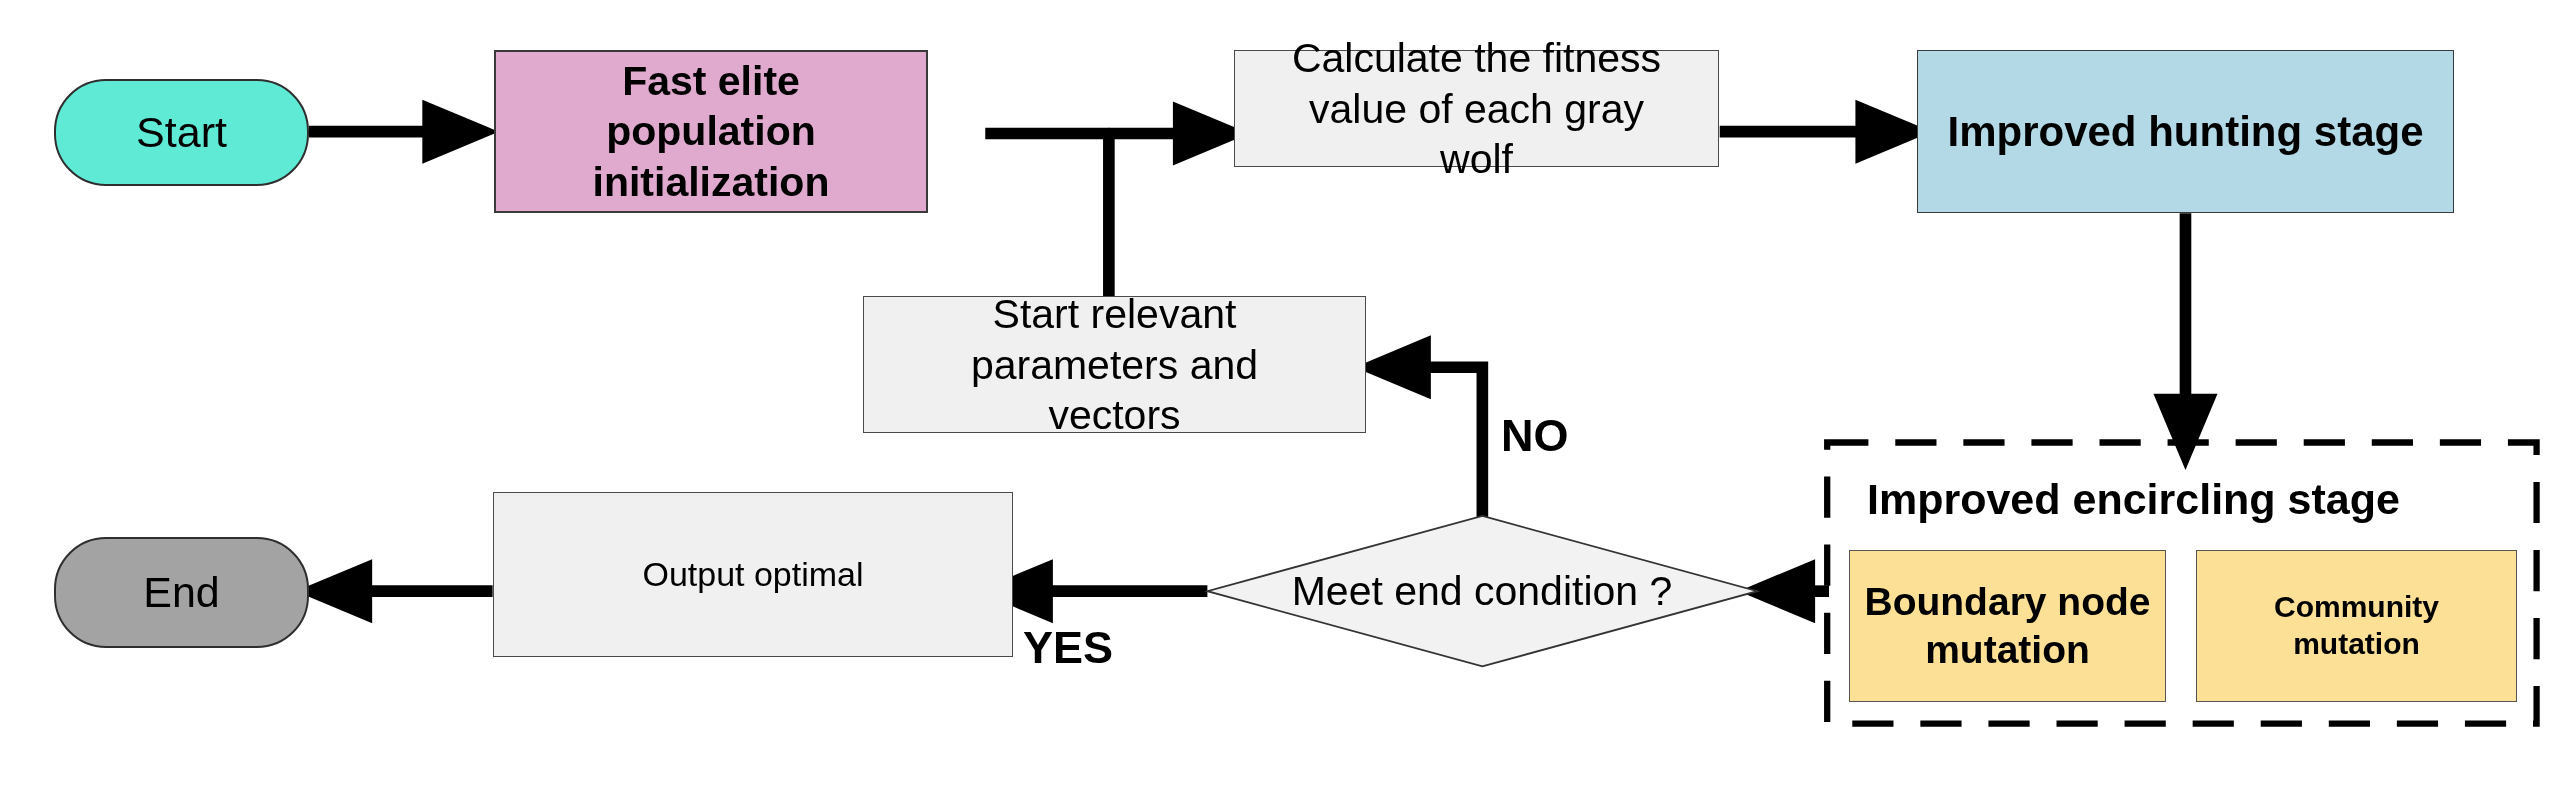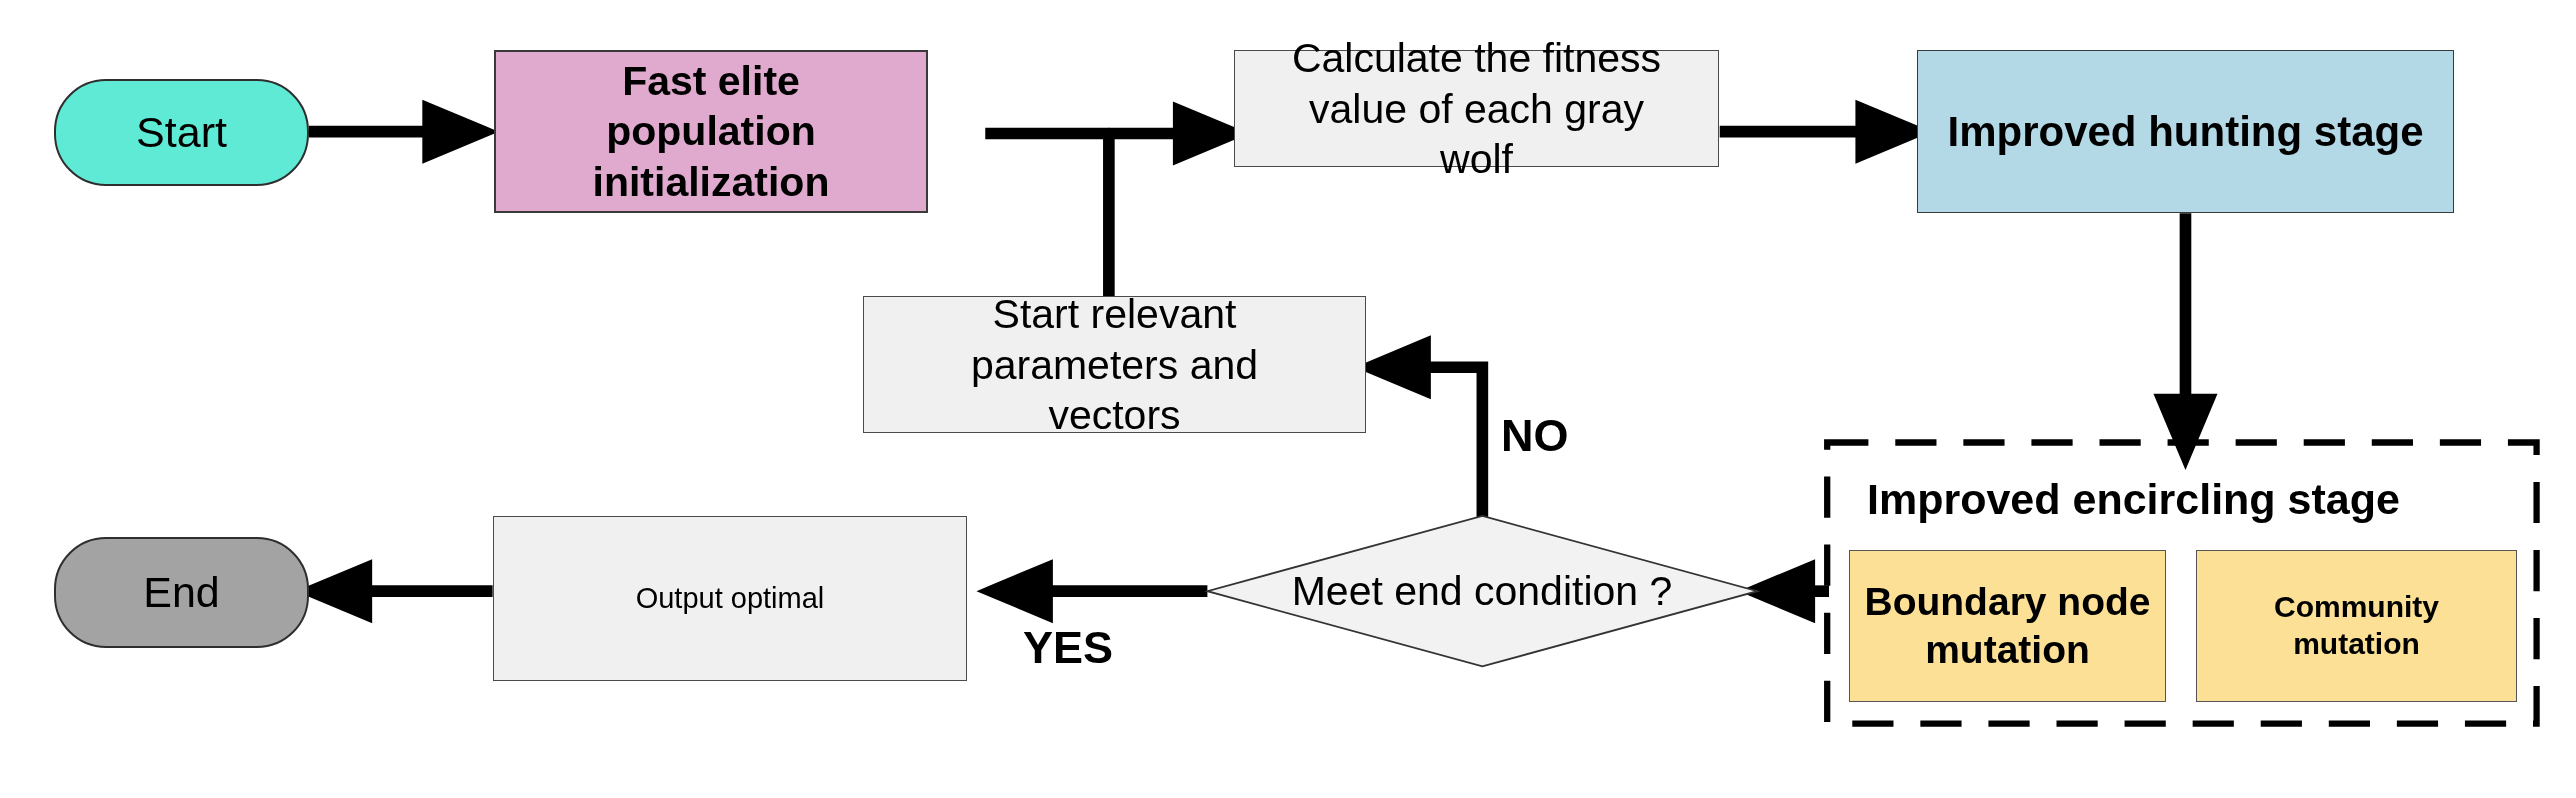--- a/index.html
+++ b/index.html
@@ -15,22 +15,22 @@
   .pill{border:2.7px solid #2e2e2e;border-radius:52px;font-size:43px;}
   #n-start{left:54px;top:79px;width:255px;height:107px;}
   #n-init{left:484px;top:50px;width:434px;height:163px;border:2.7px solid #3a3a3a;
           font-size:41px;font-weight:700;padding:0 25px;margin-left:10px;}
   #n-fitness{left:1234px;top:50px;width:485px;height:117px;border:1.8px solid #4a4a4a;
           font-size:41px;padding:0 38px;}
   #n-hunting{left:1917px;top:50px;width:537px;height:163px;border:1.8px solid #3a3a3a;
           font-size:42px;font-weight:700;padding:0 9px;}
   #n-update{left:863px;top:296px;width:503px;height:137px;border:1.8px solid #4a4a4a;
           font-size:41px;padding:0 47px;}
-  #n-output{left:493px;top:516px;width:474px;height:165px;border:1.8px solid #4a4a4a;
-          font-size:29px;}
+  #n-output{left:493px;top:492px;width:520px;height:165px;border:1.8px solid #4a4a4a;
+          font-size:34px;}
   #n-end{left:54px;top:537px;width:255px;height:111px;}
   #n-boundary{left:1849px;top:550px;width:317px;height:152px;border:1.8px solid #555;
           font-size:39px;font-weight:600;padding:0 14px;}
   #n-community{left:2196px;top:550px;width:321px;height:152px;border:1.8px solid #555;
           font-size:30px;font-weight:600;padding:0 10.7px;}
   #n-decision{left:1207px;top:516px;width:550px;height:150px;font-size:41px;}
   #t-encircling{left:1859px;top:469px;width:648px;height:61px;justify-content:flex-start;
           text-align:left;font-size:43px;font-weight:600;margin-left:8px;}
   .edge-label{position:absolute;font-size:45px;font-weight:700;}
   #lbl-no{left:1501px;top:410px;width:125px;height:52px;}

